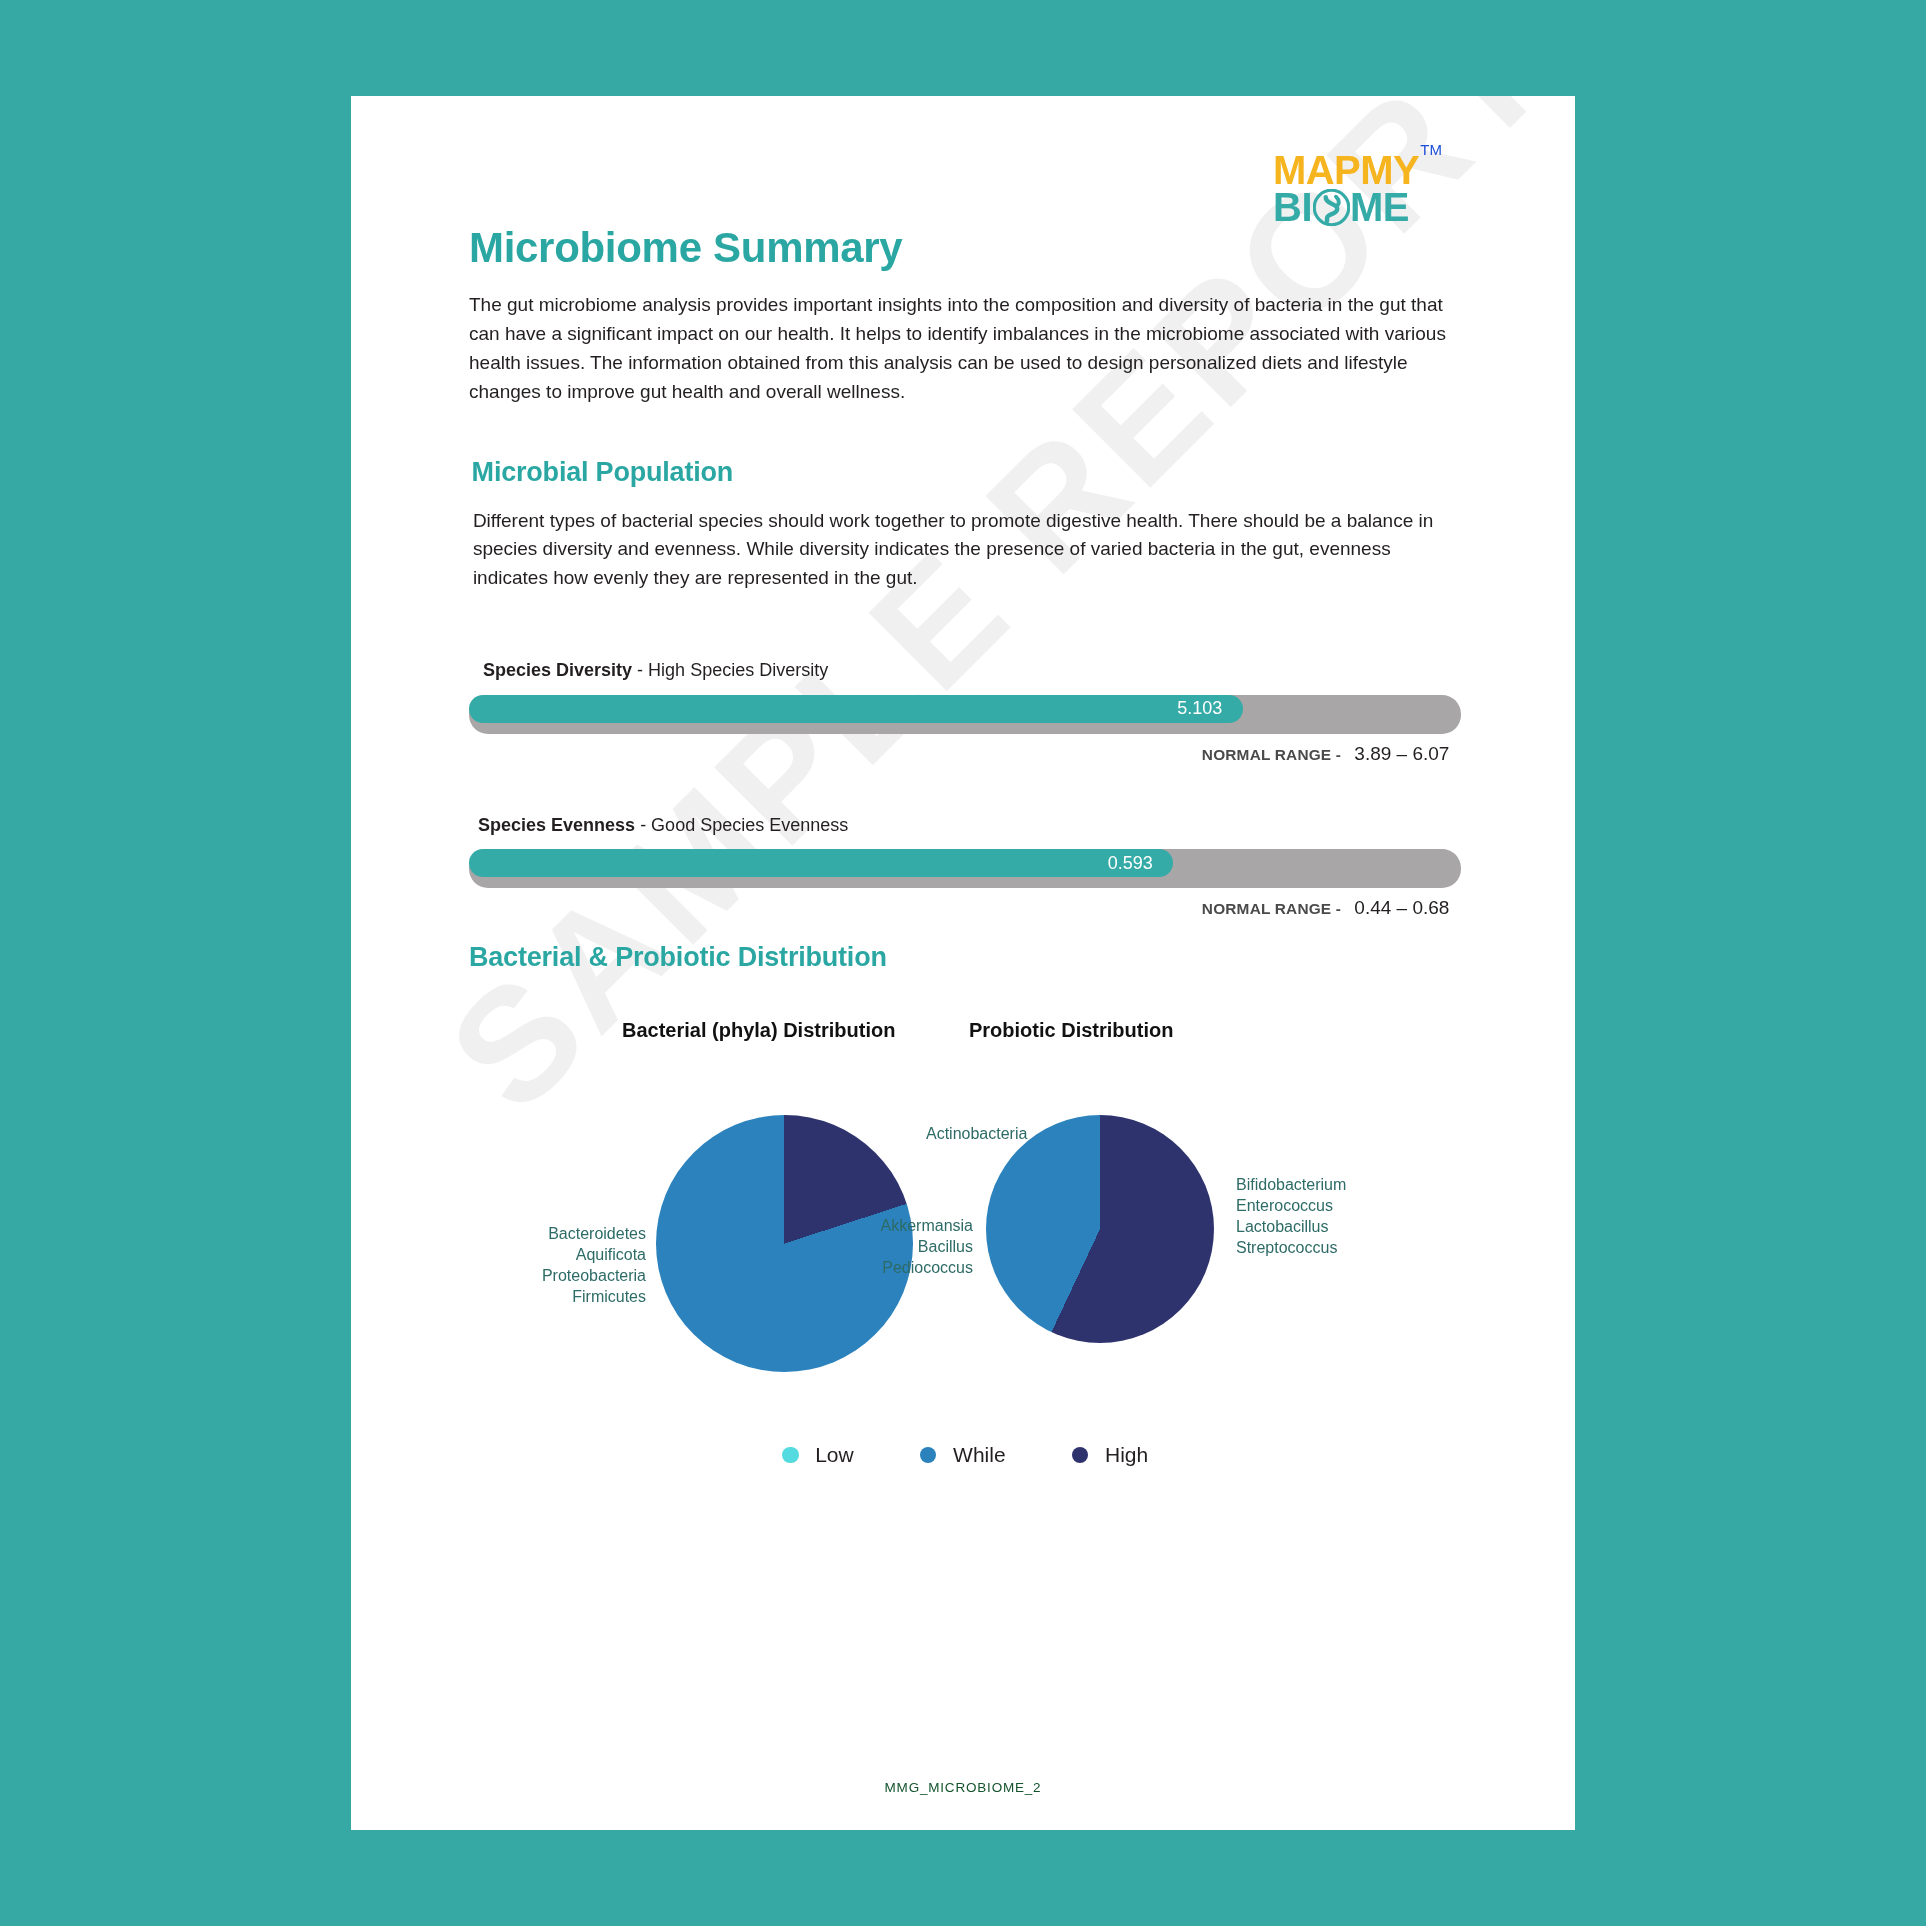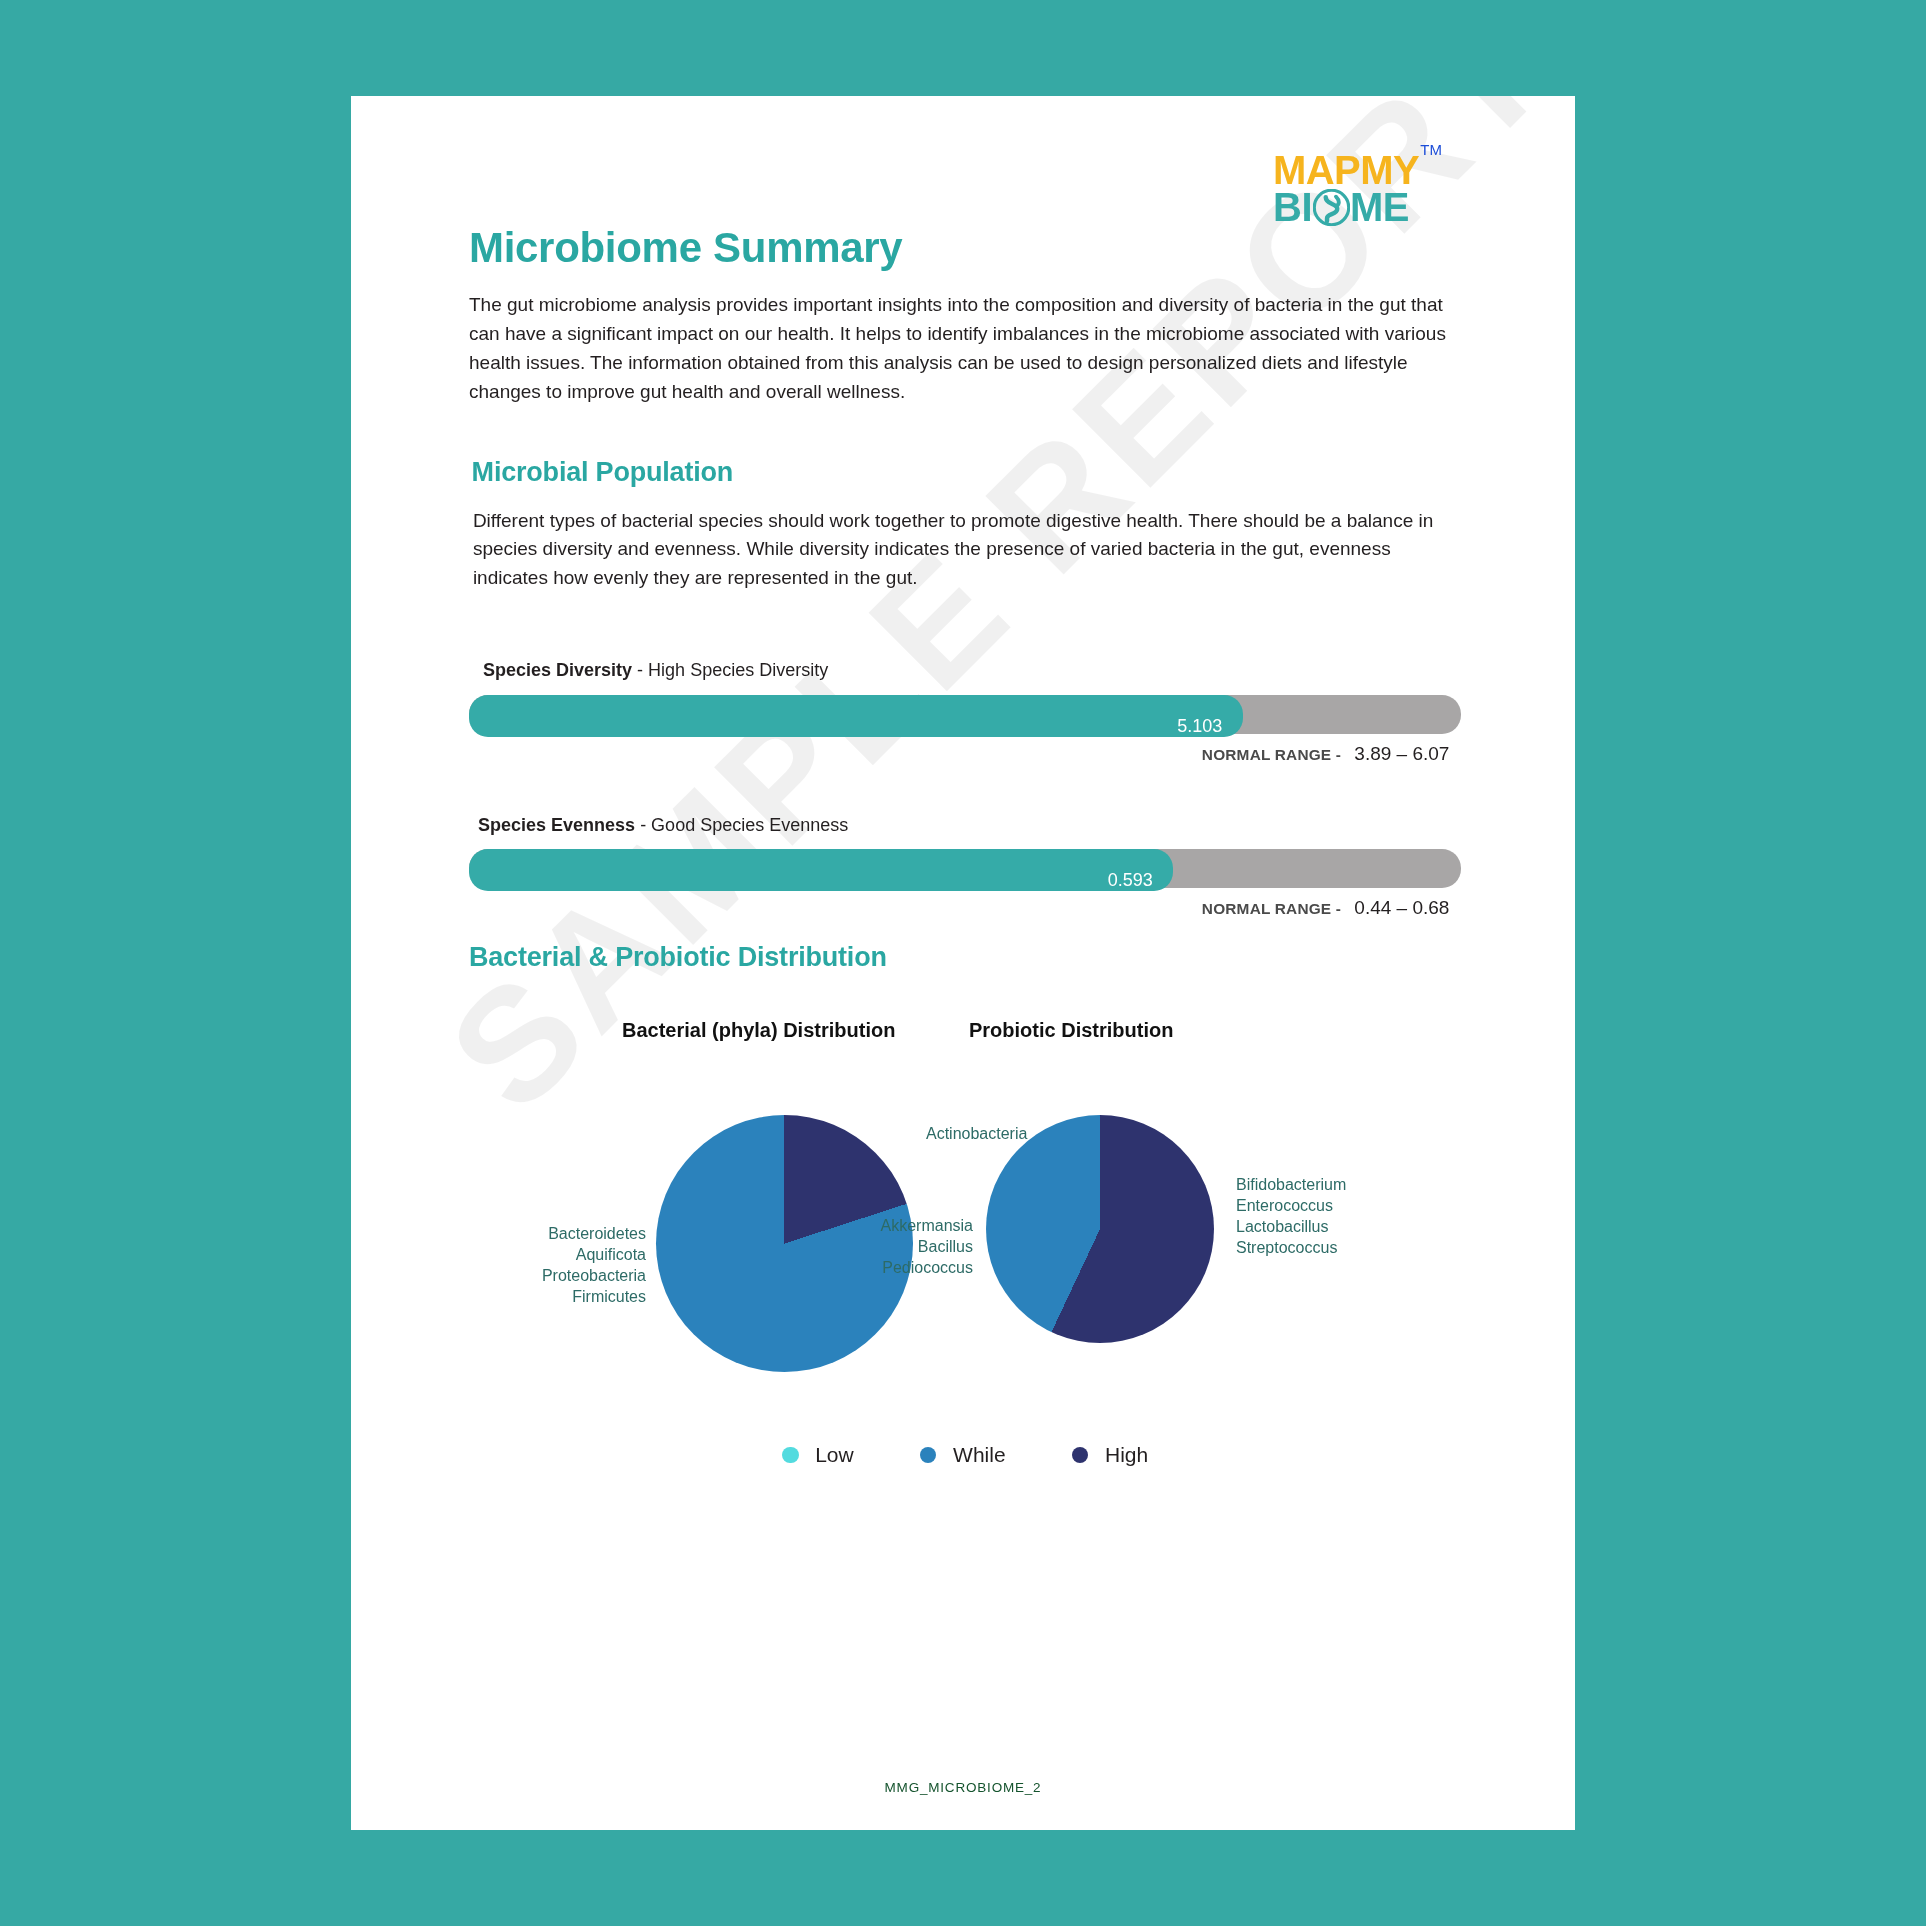--- a/index.html
+++ b/index.html
@@ -154,25 +154,25 @@
     margin-top: 13.5px;
     height: 39px;
     width: 992px;
     background: #a8a6a6;
     border-radius: 19px;
   }
   .bar-fill {
     position: absolute;
     left: 0;
     top: 0;
-    height: 42px;
+    height: 28px;
     background: #35aba8;
     border-radius: 19px;
     display: flex;
-    align-items: flex-end;
+    align-items: center;
     justify-content: flex-end;
   }
   .bar-value {
     color: #ffffff;
     font-size: 18px;
     padding-right: 20.5px;
   }
   .range-row {
     margin-top: 9px;
     width: 992px;

